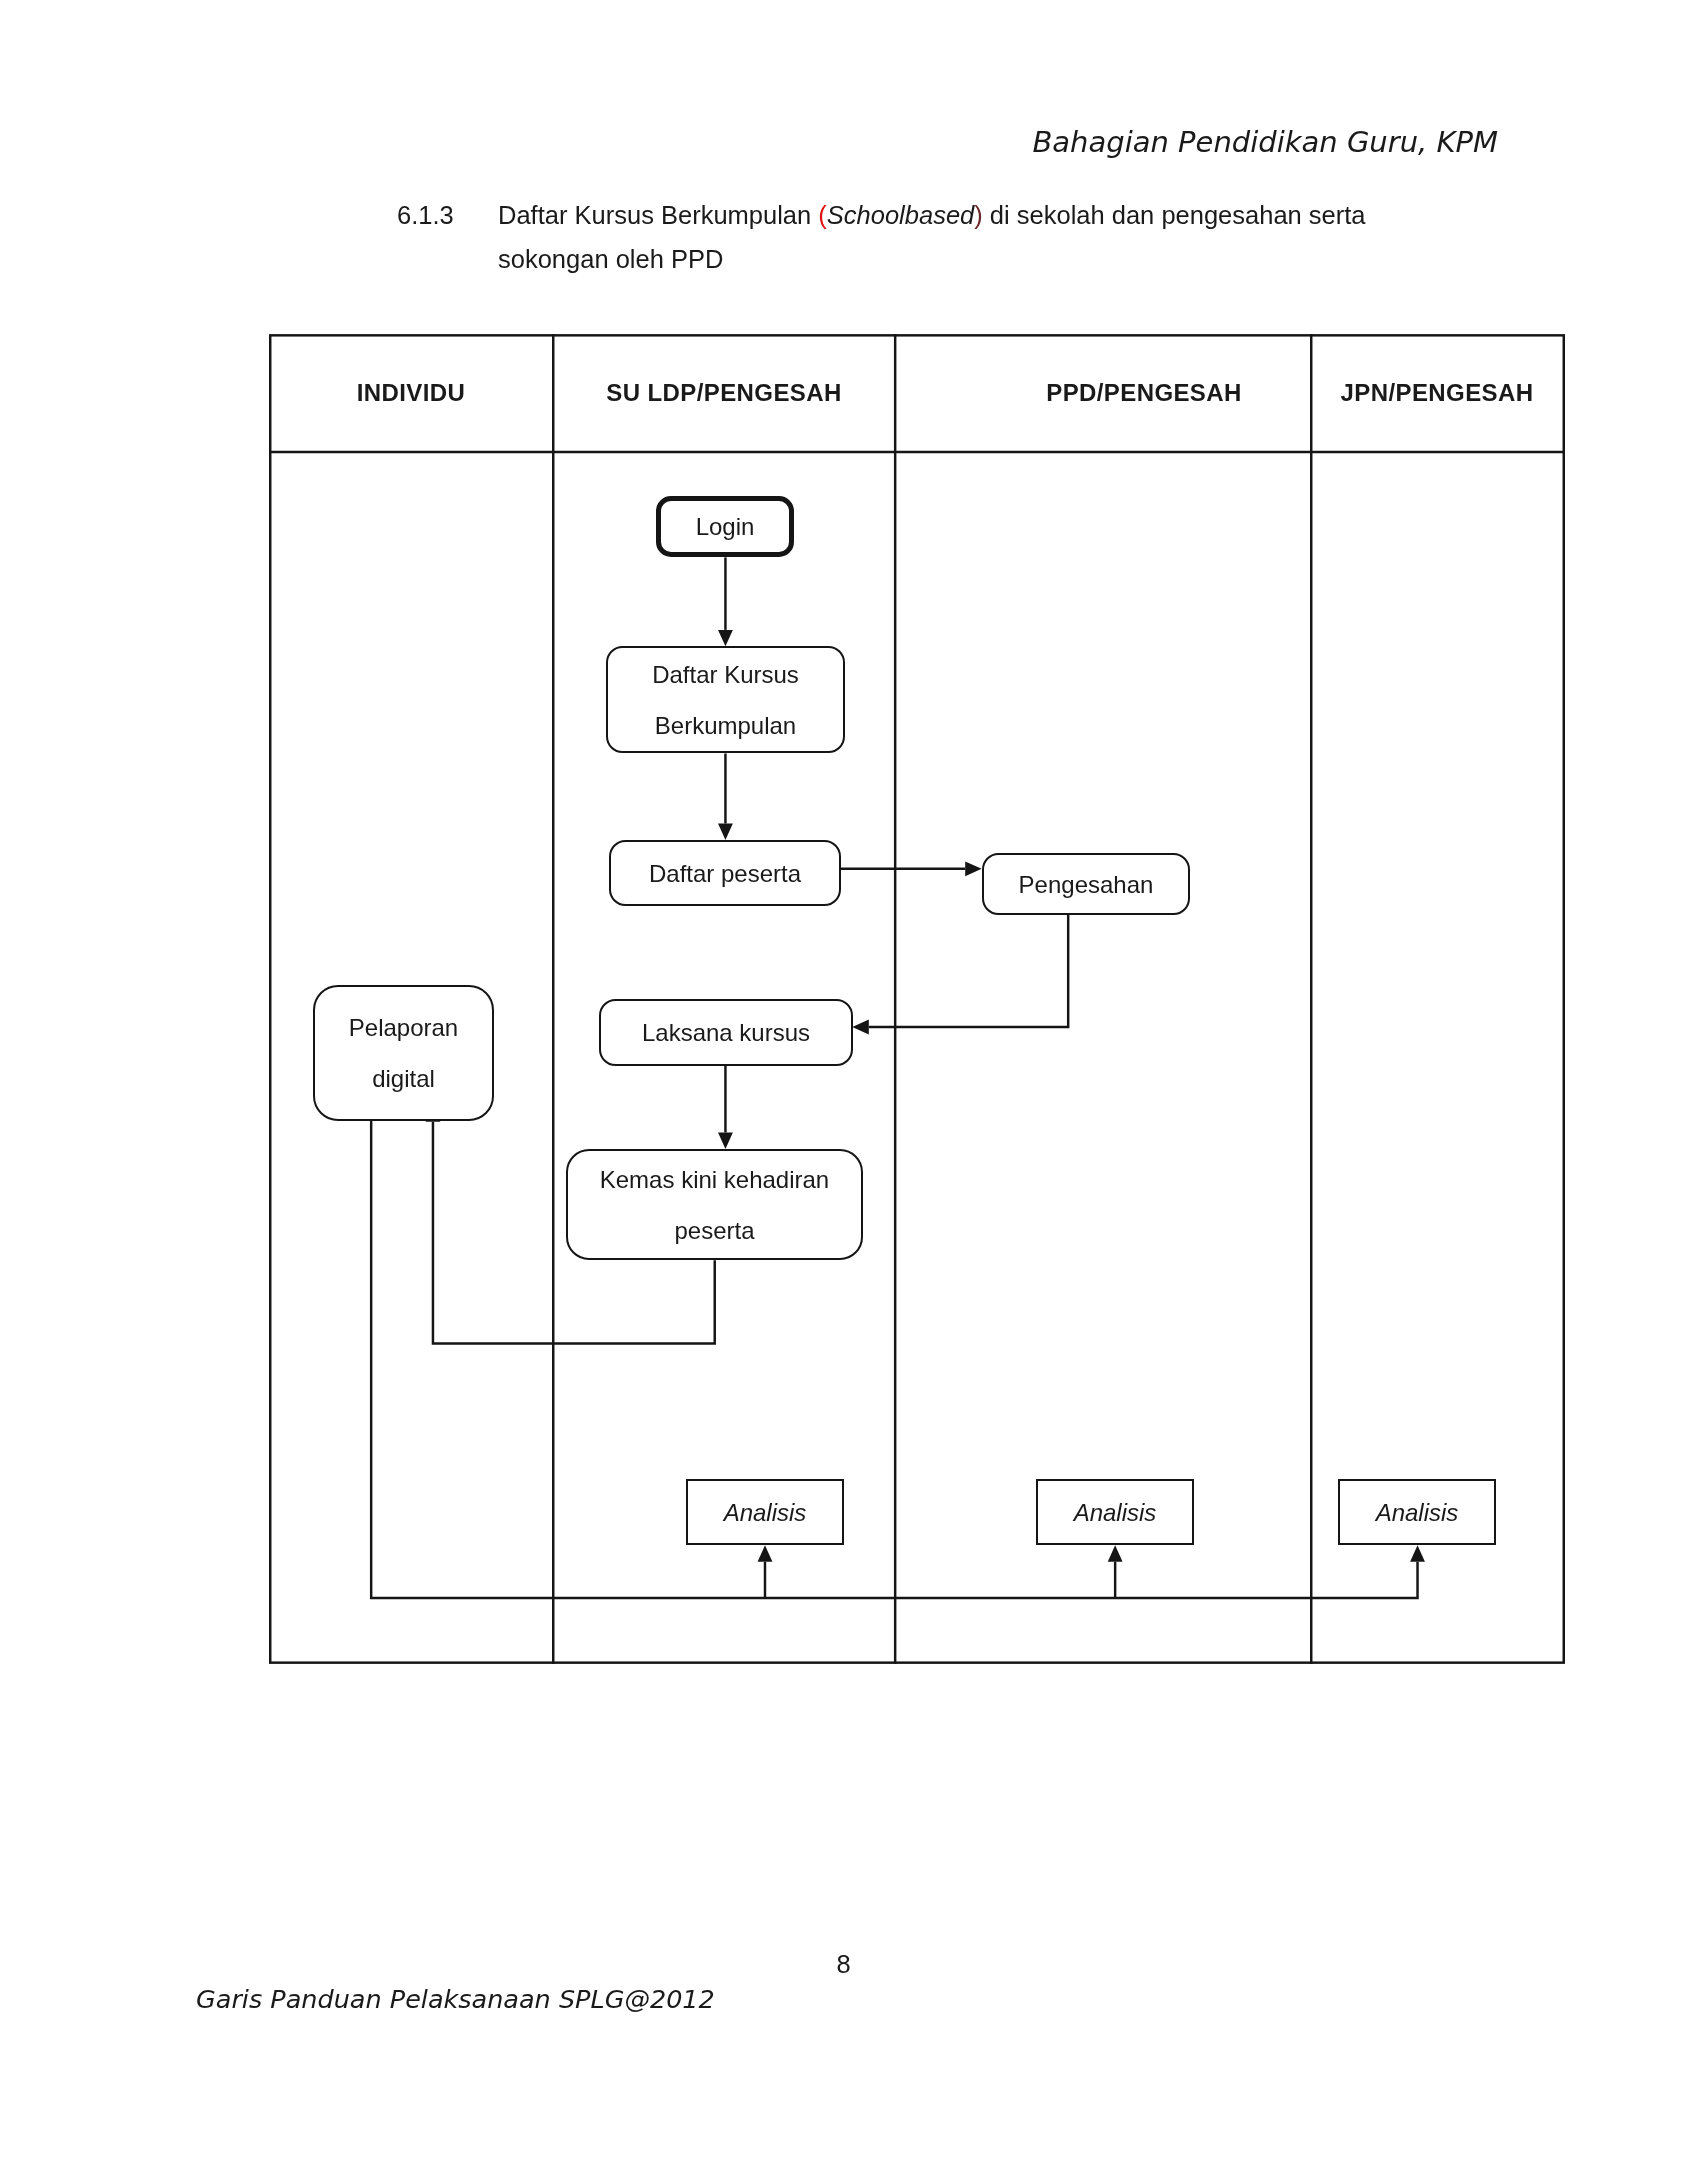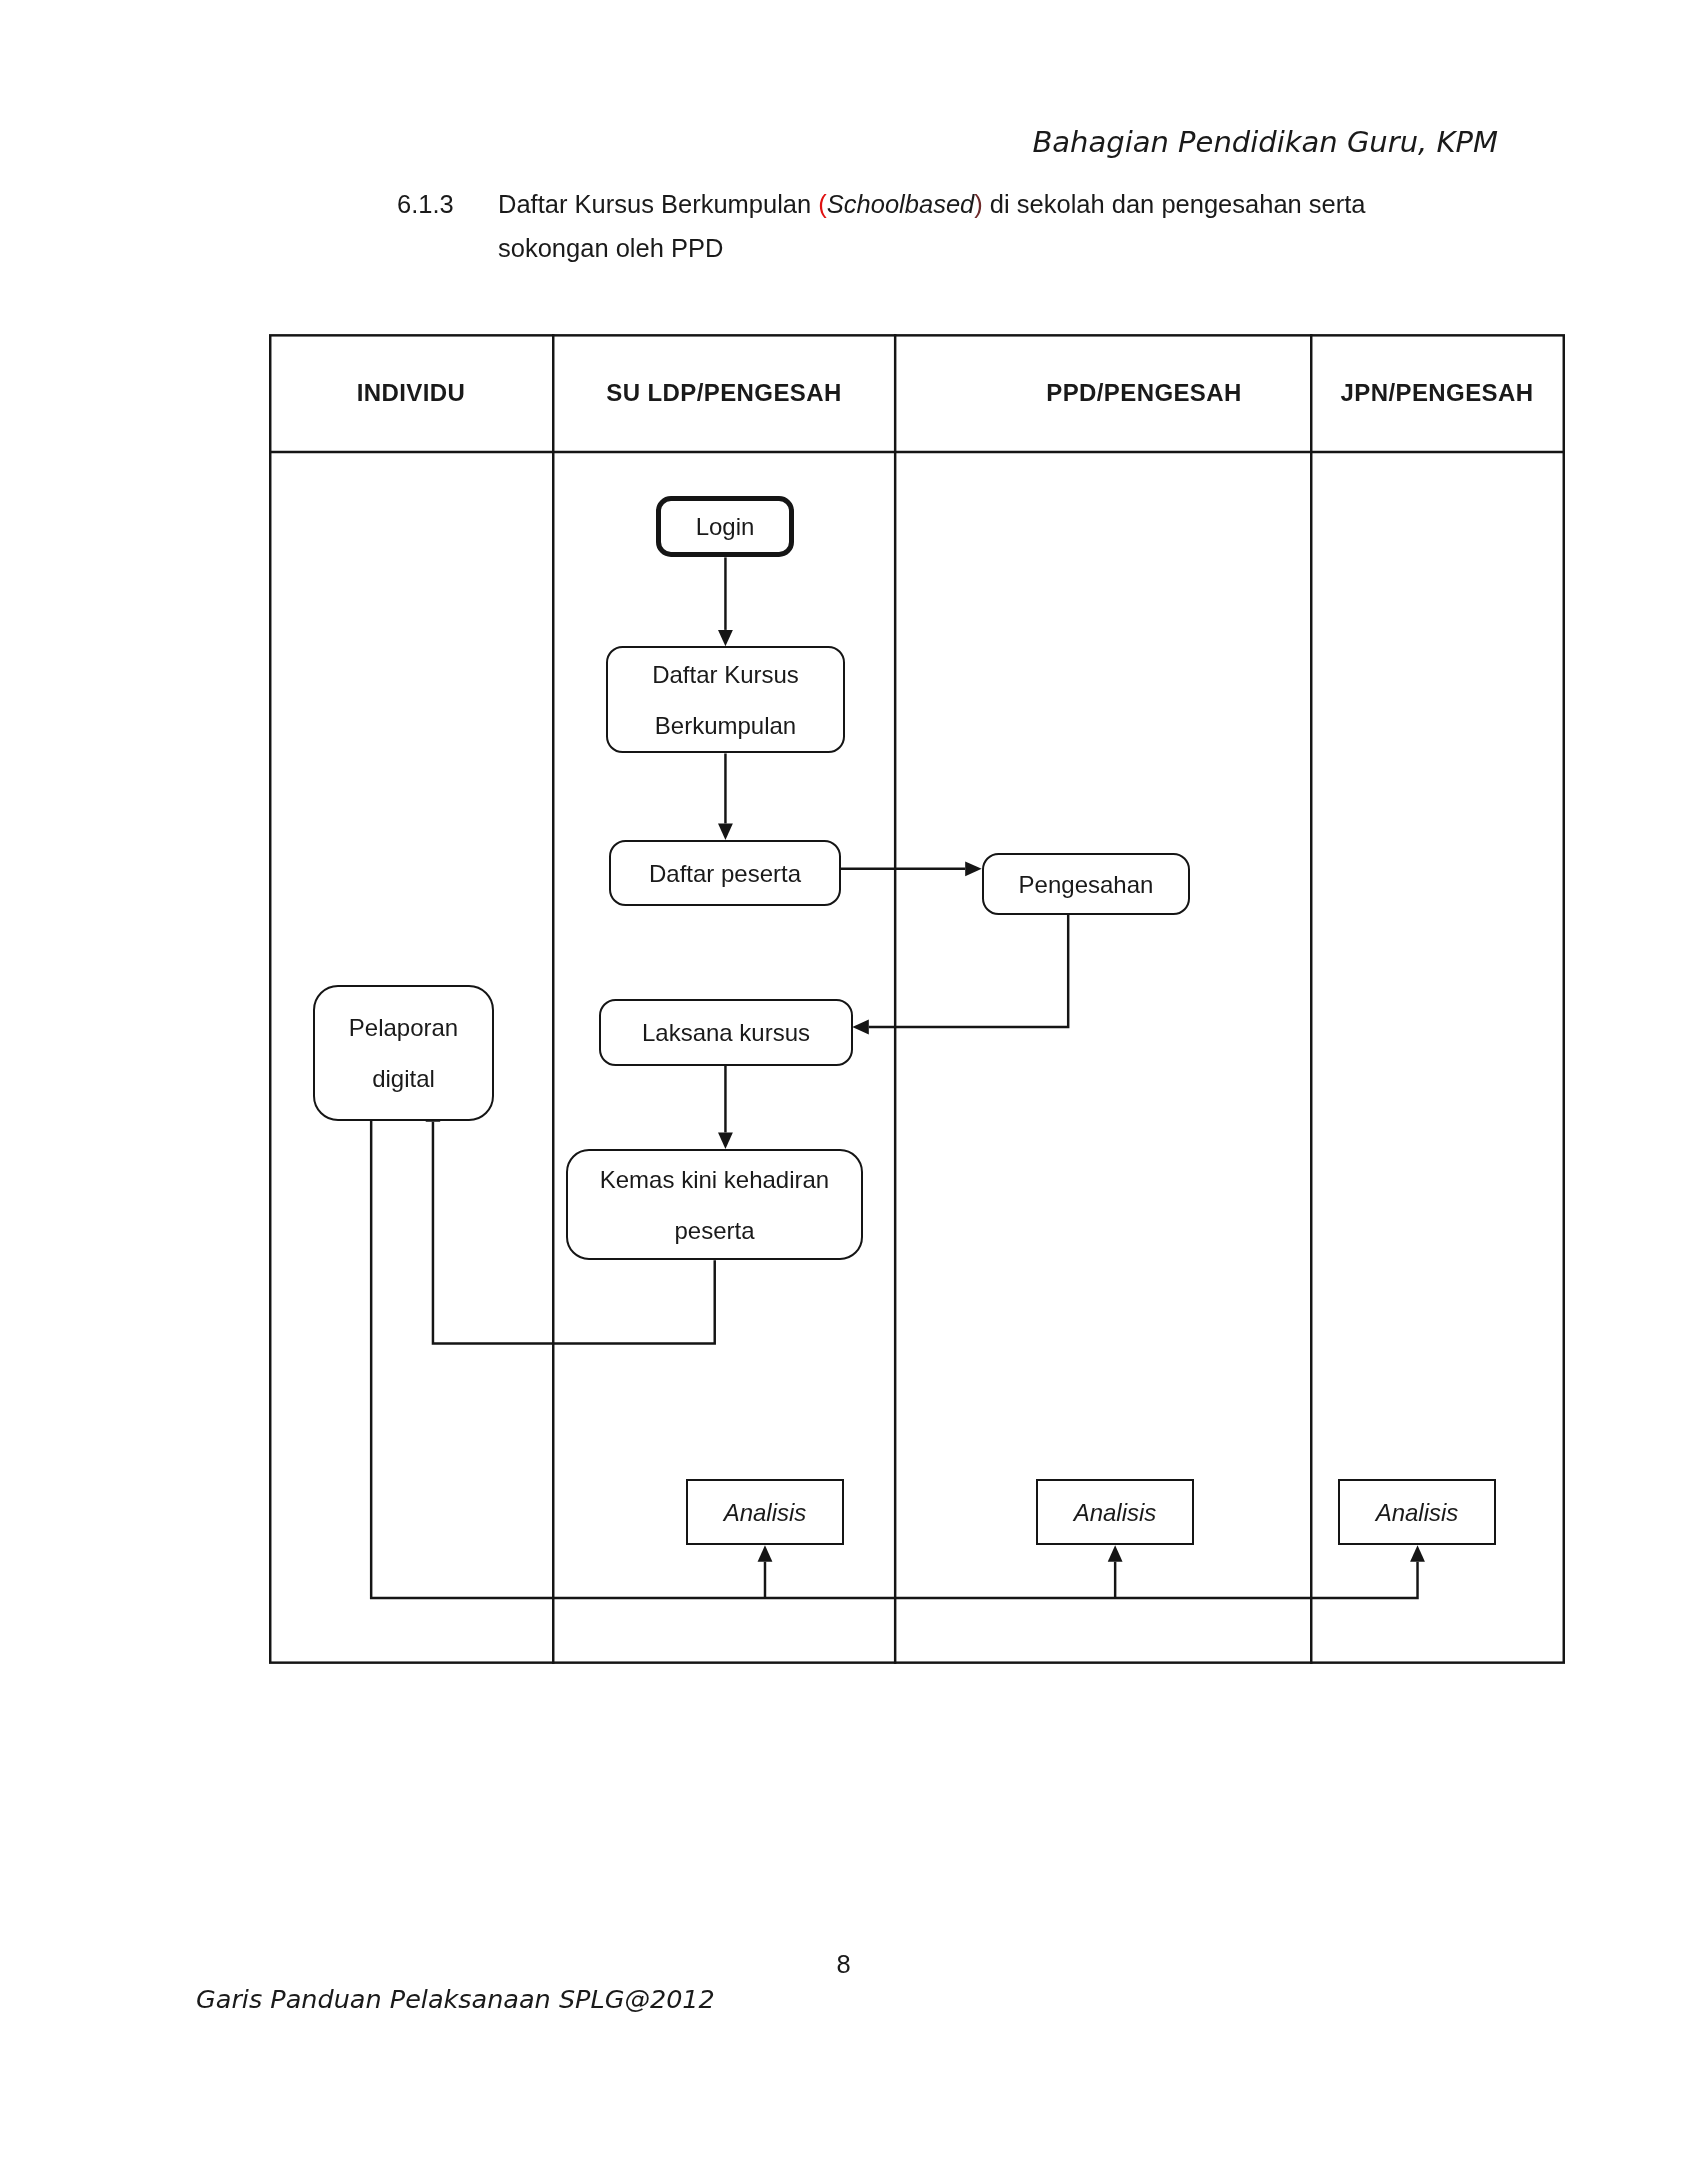--- a/index.html
+++ b/index.html
@@ -21,21 +21,21 @@
     position:absolute;left:196px;top:1984px;
     font-family:"DejaVu Sans","Liberation Sans",sans-serif;
     font-style:italic;font-size:25.5px;line-height:31px;
   }
   .page-number{
     position:absolute;left:0;top:1949px;width:1687px;
     text-align:center;font-size:25.5px;line-height:31px;
   }
   
   .heading{
-    position:absolute;left:397px;top:182px;width:1030px;
+    position:absolute;left:397px;top:193px;width:1030px;
     display:flex;align-items:flex-start;
     font-size:25.5px;line-height:44px;
   }
   .heading-number{flex:0 0 101px;}
   .heading-text{flex:1 1 auto;}
   .paren-open{color:var(--accent-red,#e01212);}
   .paren-close{color:var(--accent-dark-red,#6e2a2a);}
   .schoolbased{font-style:italic;}
   
   .diagram{

